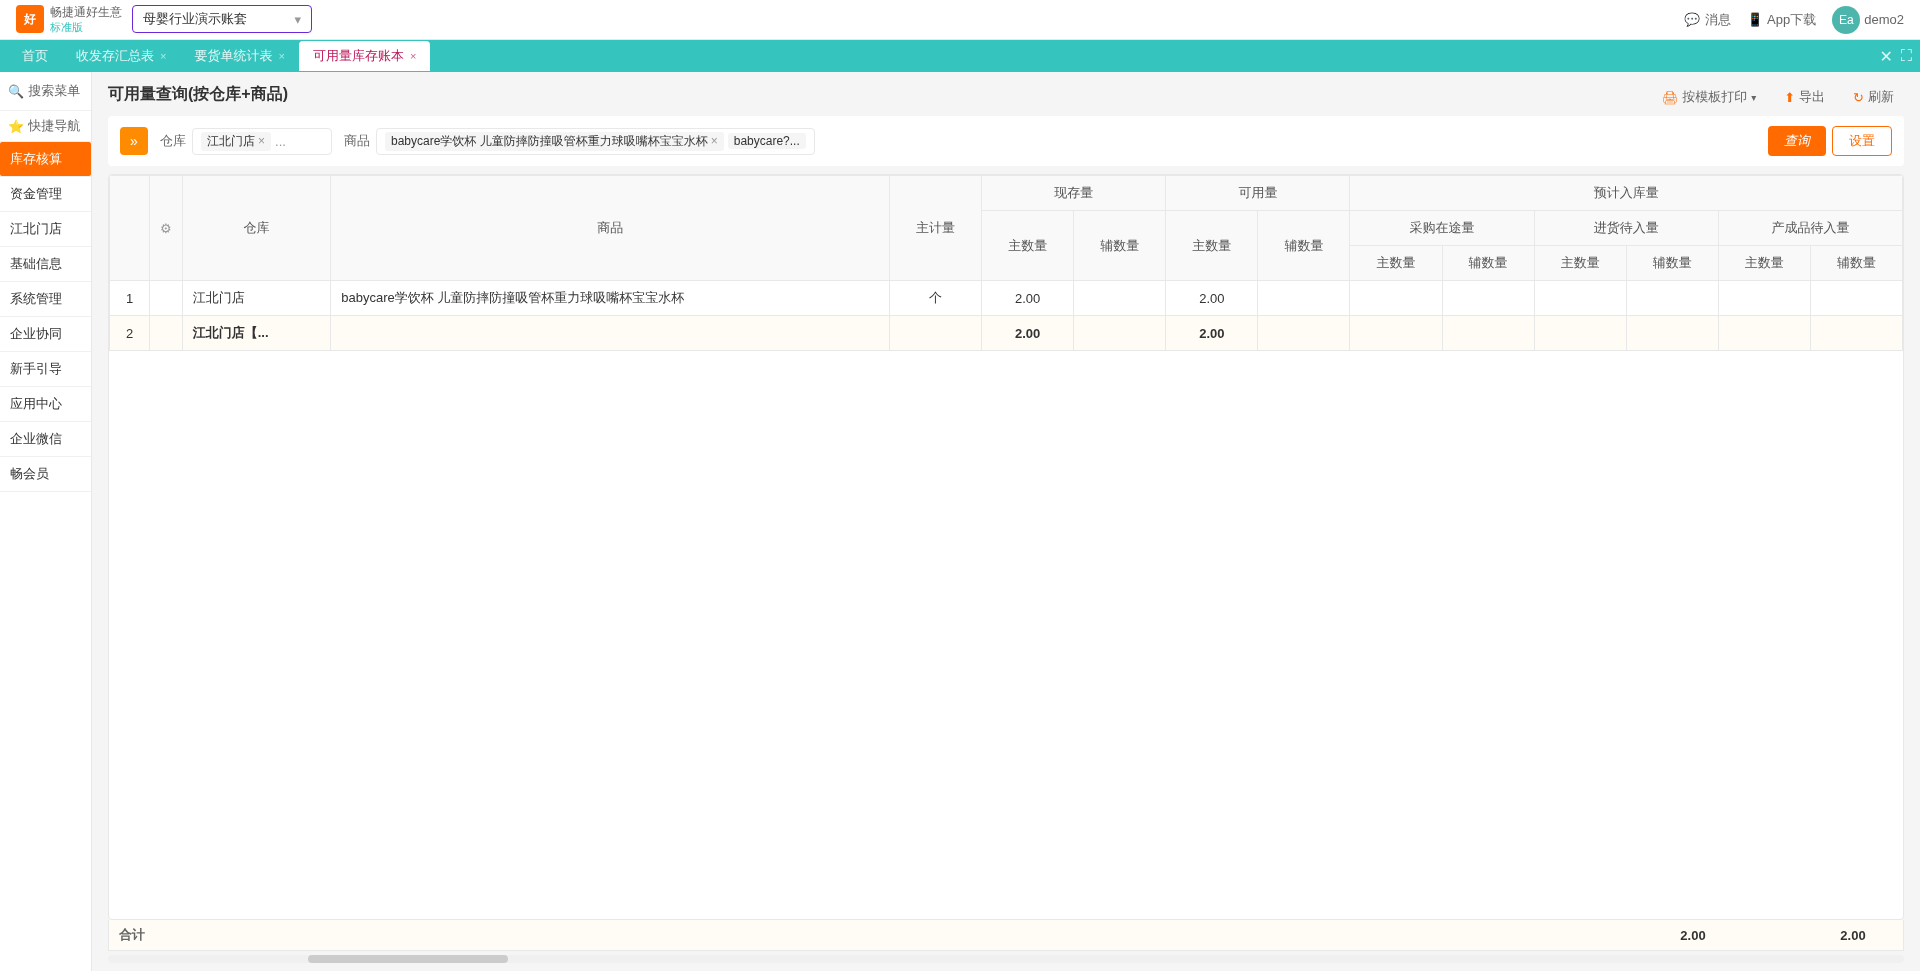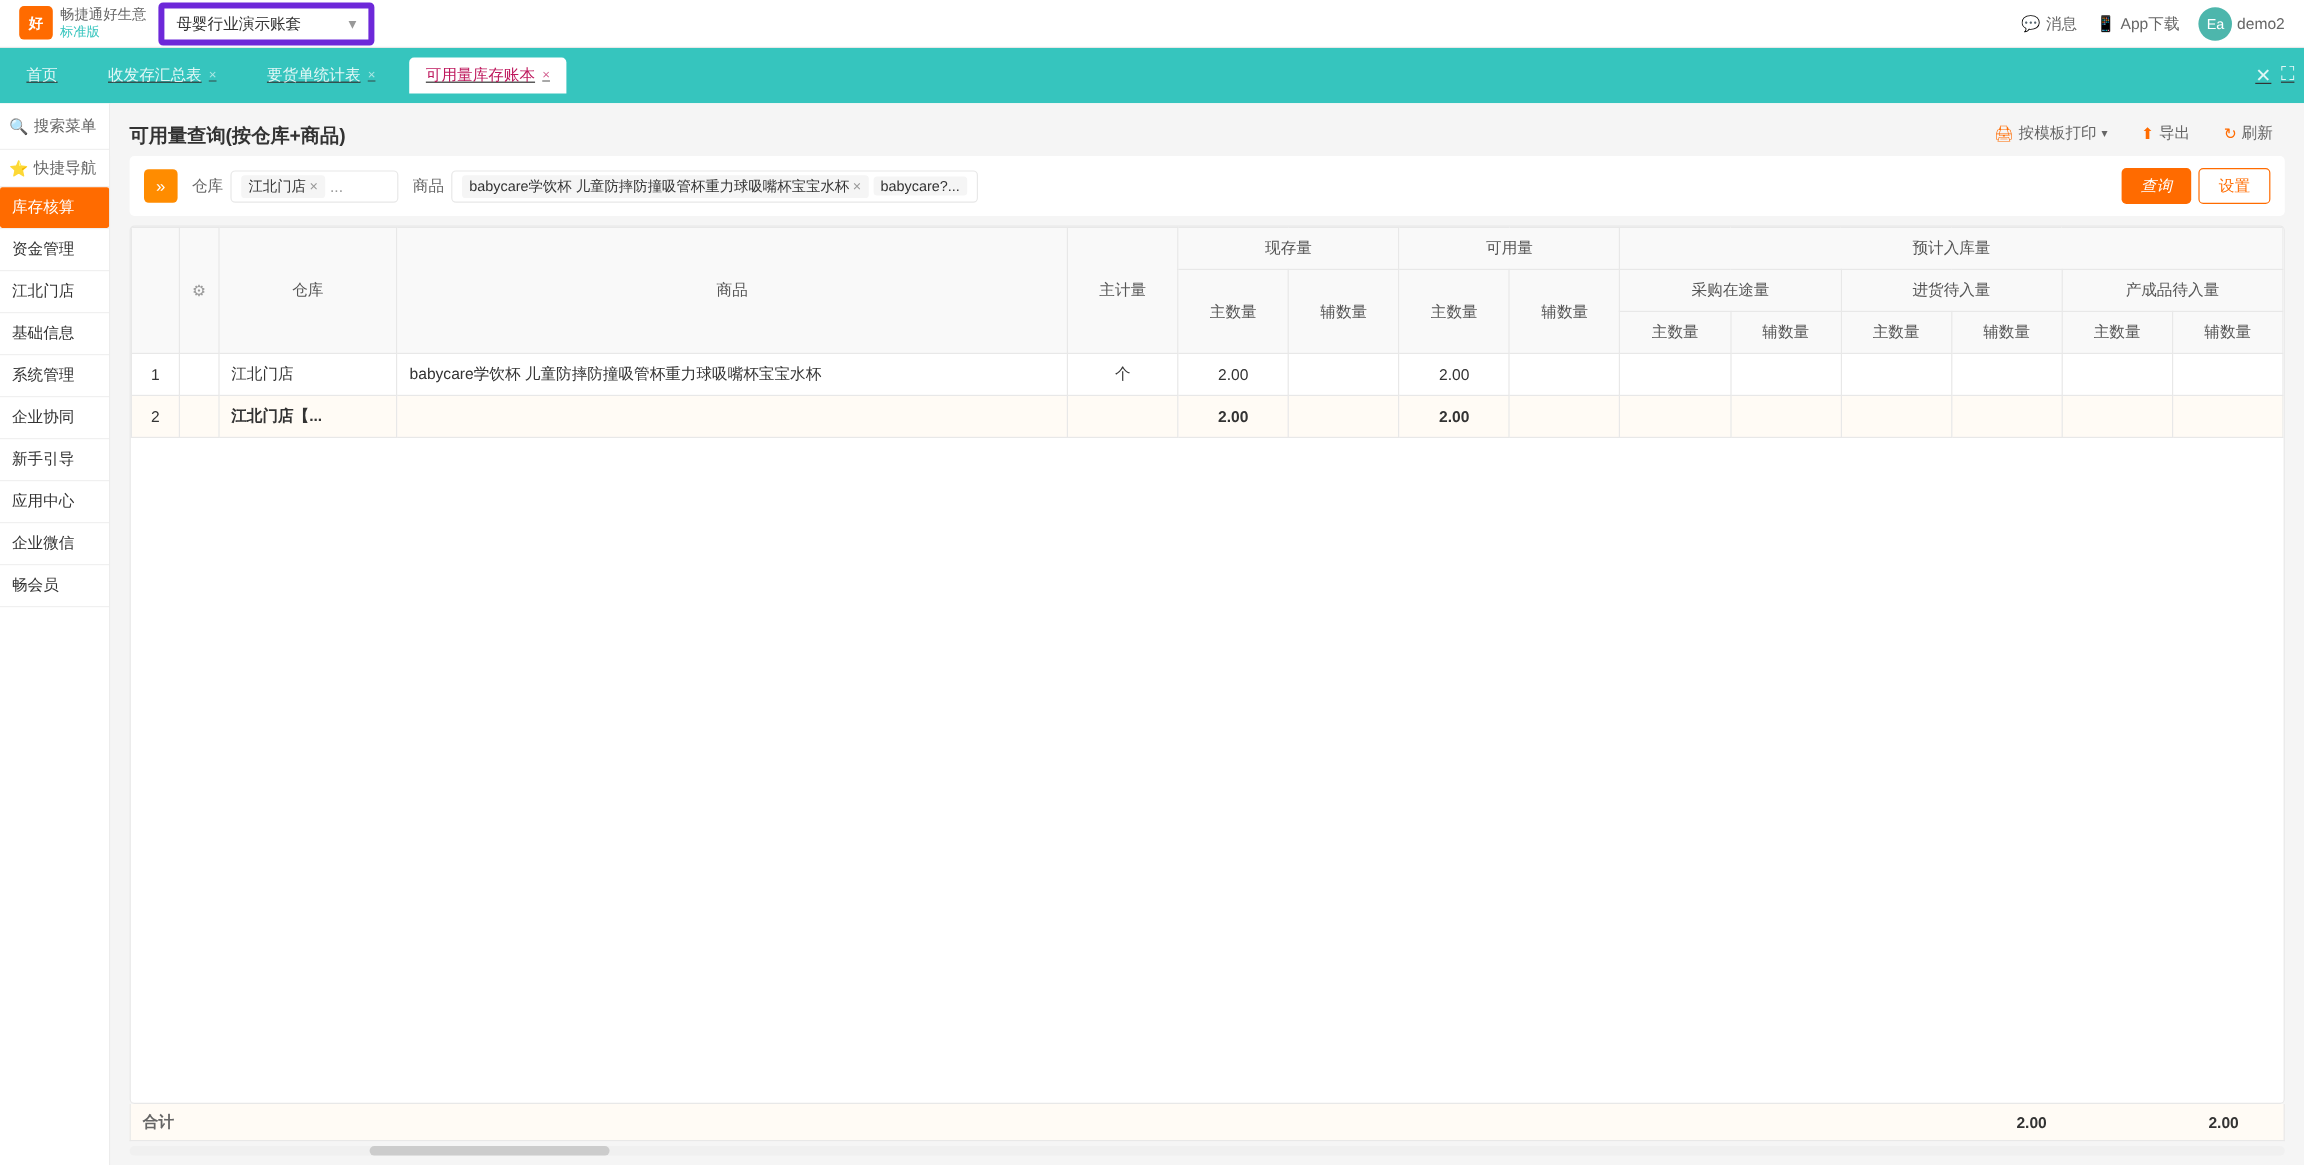--- a/index.html
+++ b/index.html
@@ -41,21 +41,21 @@
     .logo-text {
       font-size: 12px;
       color: #666;
       line-height: 1.3;
     }
     .industry-selector {
       display: flex;
       align-items: center;
       gap: 4px;
       padding: 4px 10px;
-      border: 5px solid #6d28d9;
+      border: 1px solid #6d28d9;
       border-radius: 4px;
       cursor: pointer;
       font-size: 13px;
       color: #333;
       min-width: 180px;
     }
     .top-header-right {
       display: flex;
       align-items: center;
       gap: 16px;
@@ -75,28 +75,27 @@
       background: #4db6ac;
       display: flex;
       align-items: center;
       justify-content: center;
       color: white;
       font-size: 12px;
     }
 
     
     .tab-bar {
-      height: 46px;
+      height: 32px;
       background: #36c5be;
       display: flex;
       align-items: center;
       padding: 0 8px;
       flex-shrink: 0;
-      gap: 14px;
-      text-decoration: underline;
+      gap: 0;
     }
     .tab-item {
       height: 30px;
       padding: 0 14px;
       border-radius: 4px 4px 0 0;
       display: flex;
       align-items: center;
       gap: 6px;
       cursor: pointer;
       font-size: 13px;
@@ -191,21 +190,21 @@
       display: flex;
       flex-direction: column;
       background: #f5f5f5;
     }
 
     
     .page-header {
       background: #f5f5f5;
       padding: 12px 16px 6px;
       display: flex;
-      align-items: flex-end;
+      align-items: flex-start;
       justify-content: space-between;
       flex-shrink: 0;
     }
     .page-title {
       font-size: 16px;
       font-weight: 600;
       color: #333;
     }
     .page-actions {
       display: flex;

